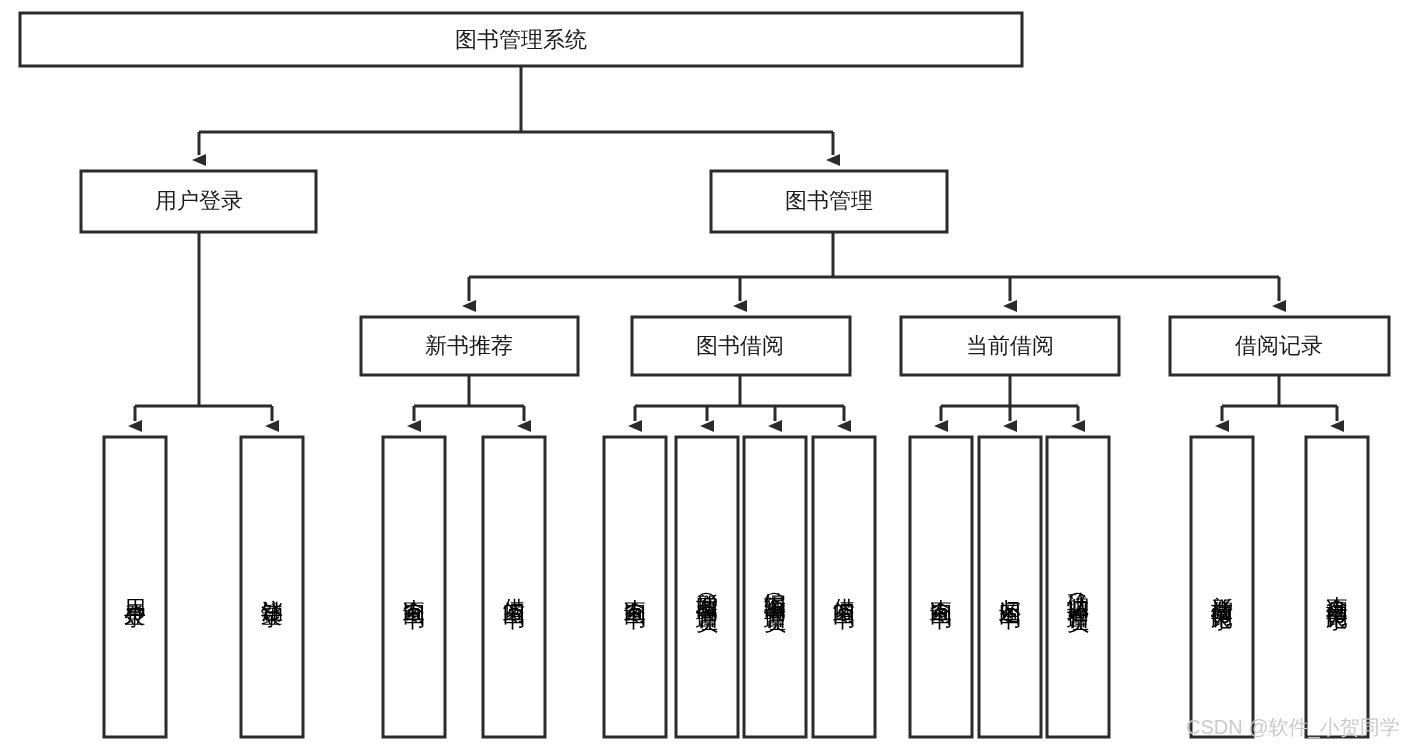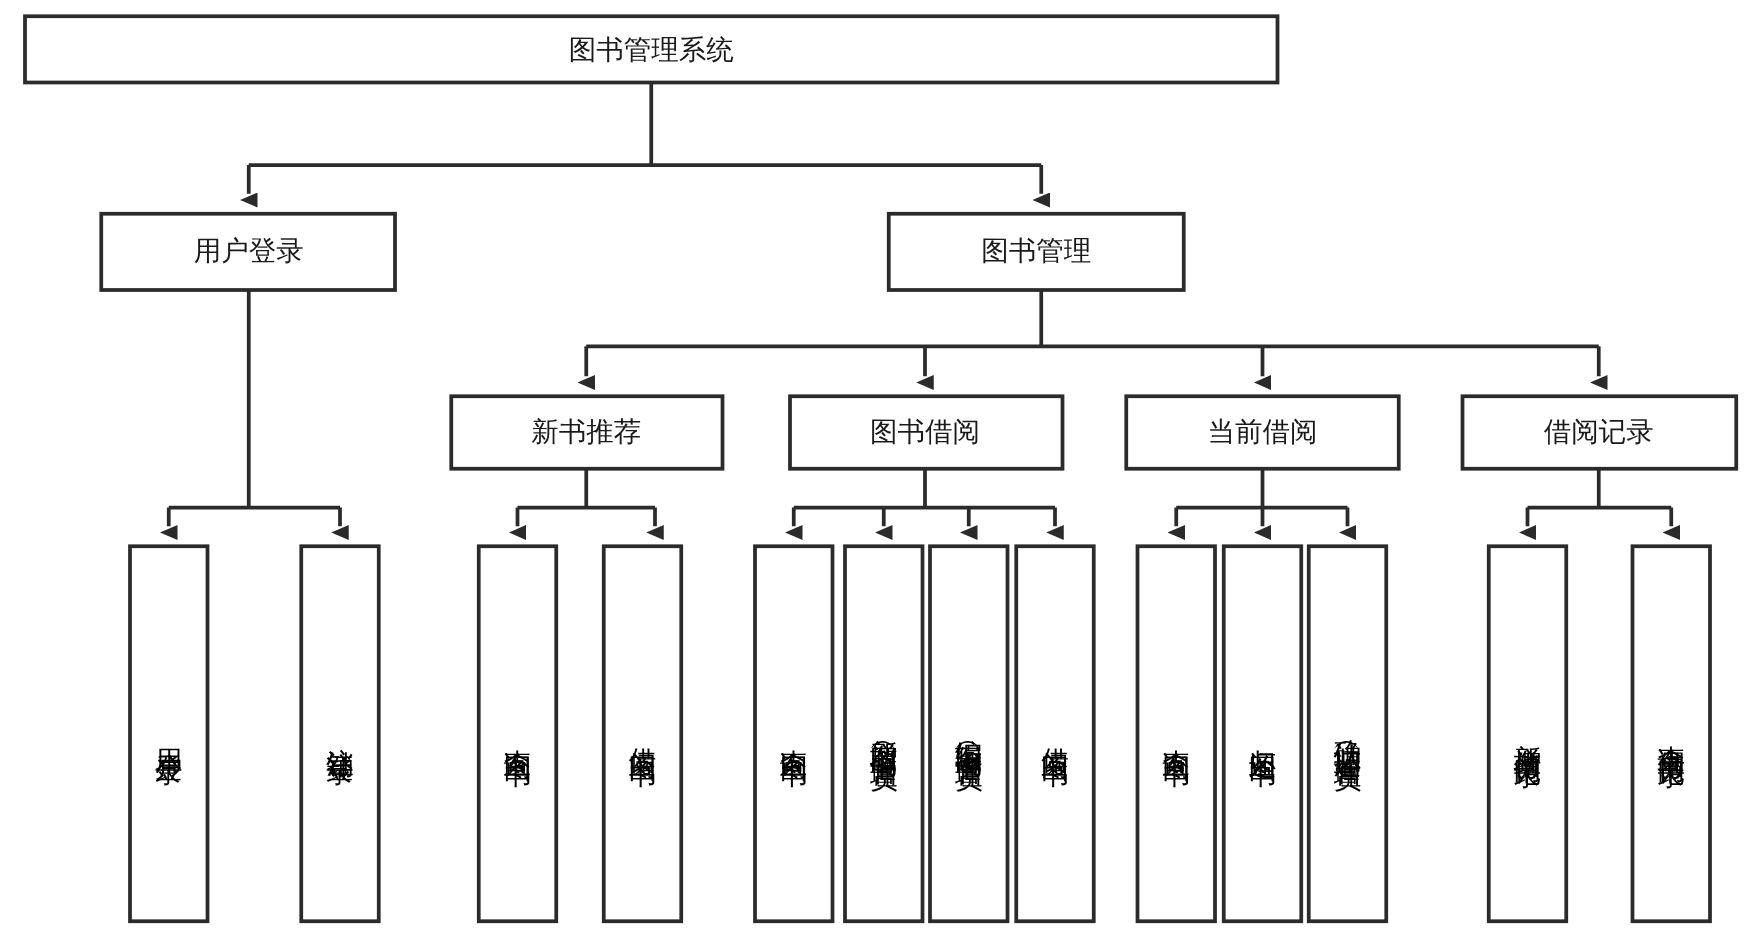--- a/index.html
+++ b/index.html
@@ -184,14 +184,15 @@
     <span class="node-label-vertical">确认归还（管理员）</span>
   </div>
 
   <div class="vert-wrap" style="left:1191px;top:437px;width:62px;height:300px;">
     <span class="node-label-vertical">新增借阅记录</span>
   </div>
   <div class="vert-wrap" style="left:1306px;top:437px;width:62px;height:300px;">
     <span class="node-label-vertical">查询借阅记录</span>
   </div>
 
+  <div class="watermark">CSDN @软件_小贺同学</div>
 
 </div>
 
 </body></html>

